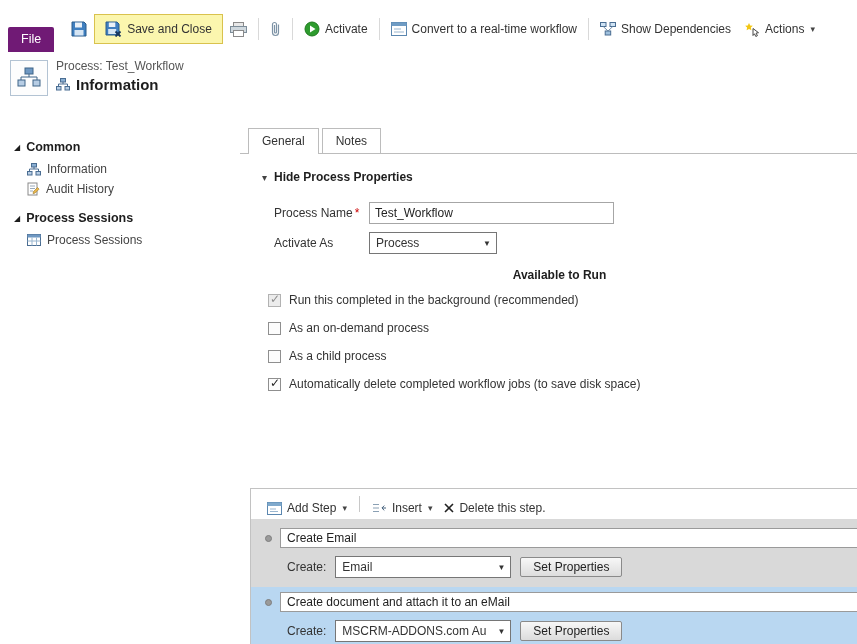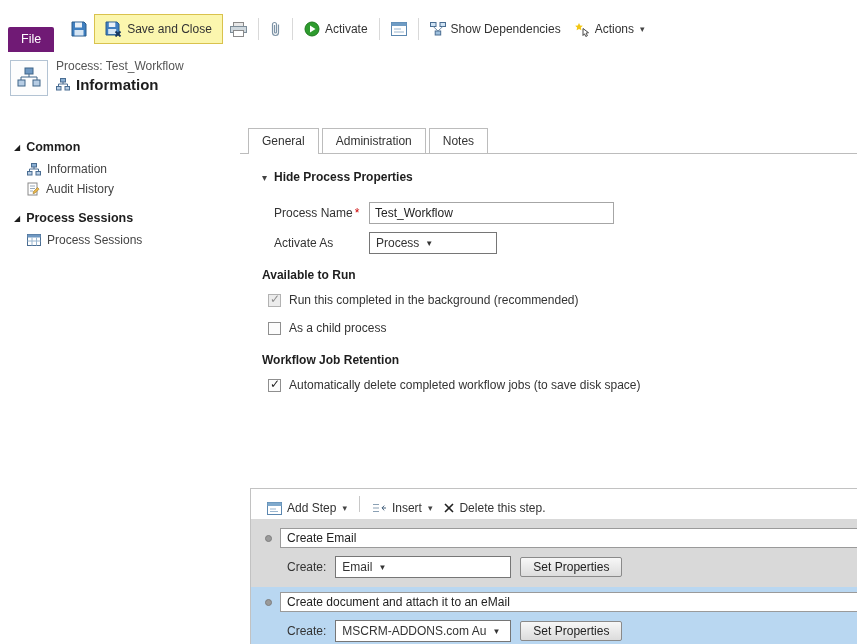--- a/index.html
+++ b/index.html
@@ -44,26 +44,26 @@
   
   .formarea { padding:16px 0 0 22px; }
   .sectoggle { font-weight:bold; color:#1e1e1e; display:flex; gap:7px; align-items:center;
     margin-bottom:18px; cursor:pointer; }
   .sectoggle .caret { font-size:10px; margin:0; }
   .frow { display:flex; align-items:center; margin-bottom:8px; }
   .frow label { width:95px; color:#333;margin-left:12px; }
   .req { color:#c00; margin-left:2px; }
   input.txt { width:245px; height:22px; border:1px solid #a6a6a6; padding:8px 5px; font:inherit; color:#222; }
   .select { height:22px; border:1px solid #767676; display:flex; align-items:center;
-    padding:0 5px 0 6px; background:#fff; cursor:pointer;
+    justify-content:space-between; padding:0 5px 0 6px; background:#fff; cursor:pointer;
     overflow:hidden; white-space:nowrap; }
   .select .val { overflow:hidden; white-space:nowrap; }
   .select .arr { font-size:8px; color:#333; margin-left:6px; flex:none; }
   .sel-activate { width:128px; }
-  .subhead { font-size:12px; font-weight:bold; color:#1e1e1e; margin:14px 0 11px; }
+  .subhead { font-size:12px; font-weight:bold; color:#1e1e1e; margin:14px 0 11px;text-align:center; }
   .cbrow { display:flex; gap:8px; align-items:center; margin:0 0 14px 6px; }
   .checkbox { width:13px; height:13px; border:1px solid #8f8f8f; background:#fcfcfc;
     position:relative; flex:none; cursor:pointer; }
   .checkbox .mark { display:none; position:absolute; top:-3px; left:1px; font-size:12px; color:#222; }
   .checkbox.checked .mark { display:block; }
   .checkbox.disabled { background:#ececec; border-color:#b2b2b2; }
   .checkbox.disabled .mark { color:#8d8d8d; }
 
   
   .stepeditor { position:absolute; left:10px; top:384px; width:700px; border:1px solid #c2c2c2; background:#fff; }
@@ -134,20 +134,21 @@
     </button>
 
     <span class="tsep"></span>
 
     <button class="tbtn">
       <svg width="16" height="14" viewBox="0 0 16 14">
         <rect x="0.5" y="0.5" width="15" height="13" fill="#fff" stroke="#5b87b0"></rect>
         <rect x="0.5" y="0.5" width="15" height="3.5" fill="#6f9cc4"></rect>
         <path d="M3 7 h7 M3 10 h10" stroke="#9ab6cf"></path>
       </svg>
+      <span>Convert to a real-time workflow</span>
     </button>
 
     <span class="tsep"></span>
 
     <button class="tbtn">
       <svg width="16" height="14" viewBox="0 0 16 14">
         <rect x="0.5" y="0.5" width="5.5" height="4" fill="#cfe3f4" stroke="#4a6d92"></rect>
         <rect x="10" y="0.5" width="5.5" height="4" fill="#cfe3f4" stroke="#4a6d92"></rect>
         <rect x="5.2" y="9" width="5.5" height="4" fill="#9fc0dd" stroke="#4a6d92"></rect>
         <path d="M3.2 4.5 L8 9 M12.8 4.5 L8 9" stroke="#6d89a5" fill="none"></path>
@@ -226,21 +227,20 @@
             <path d="M0.5 7 h13 M5 3.5 v8 M9.5 3.5 v8" stroke="#9ab6cf"></path>
           </svg>
           <span>Process Sessions</span>
         </div>
       </div>
     </nav>
 
     <main class="main">
       <div class="tabstrip">
         <div class="tab active">General</div>
-        <div class="tab">Administration</div>
         <div class="tab">Notes</div>
       </div>
 
       <div class="formarea">
         <div class="sectoggle">
           <span class="caret">▾</span>
           <span>Hide Process Properties</span>
         </div>
 
         <div class="frow">
@@ -261,24 +261,29 @@
         <div class="cbrow">
           <span class="checkbox checked disabled">
             <span class="mark">✓</span>
           </span>
           <span>Run this completed in the background (recommended)</span>
         </div>
         <div class="cbrow">
           <span class="checkbox">
             
           </span>
+          <span>As an on-demand process</span>
+        </div>
+        <div class="cbrow">
+          <span class="checkbox">
+            
+          </span>
           <span>As a child process</span>
         </div>
 
-        <div class="subhead" style="margin-top:18px">Workflow Job Retention</div>
 
         <div class="cbrow">
           <span class="checkbox checked">
             <span class="mark">✓</span>
           </span>
           <span>Automatically delete completed workflow jobs (to save disk space)</span>
         </div>
       </div>
 
       <div class="stepeditor">

